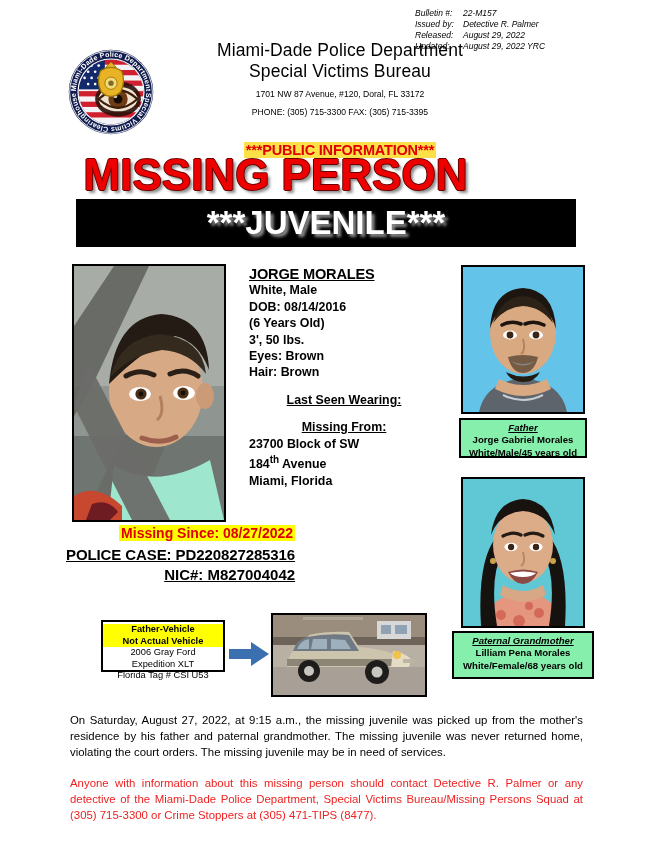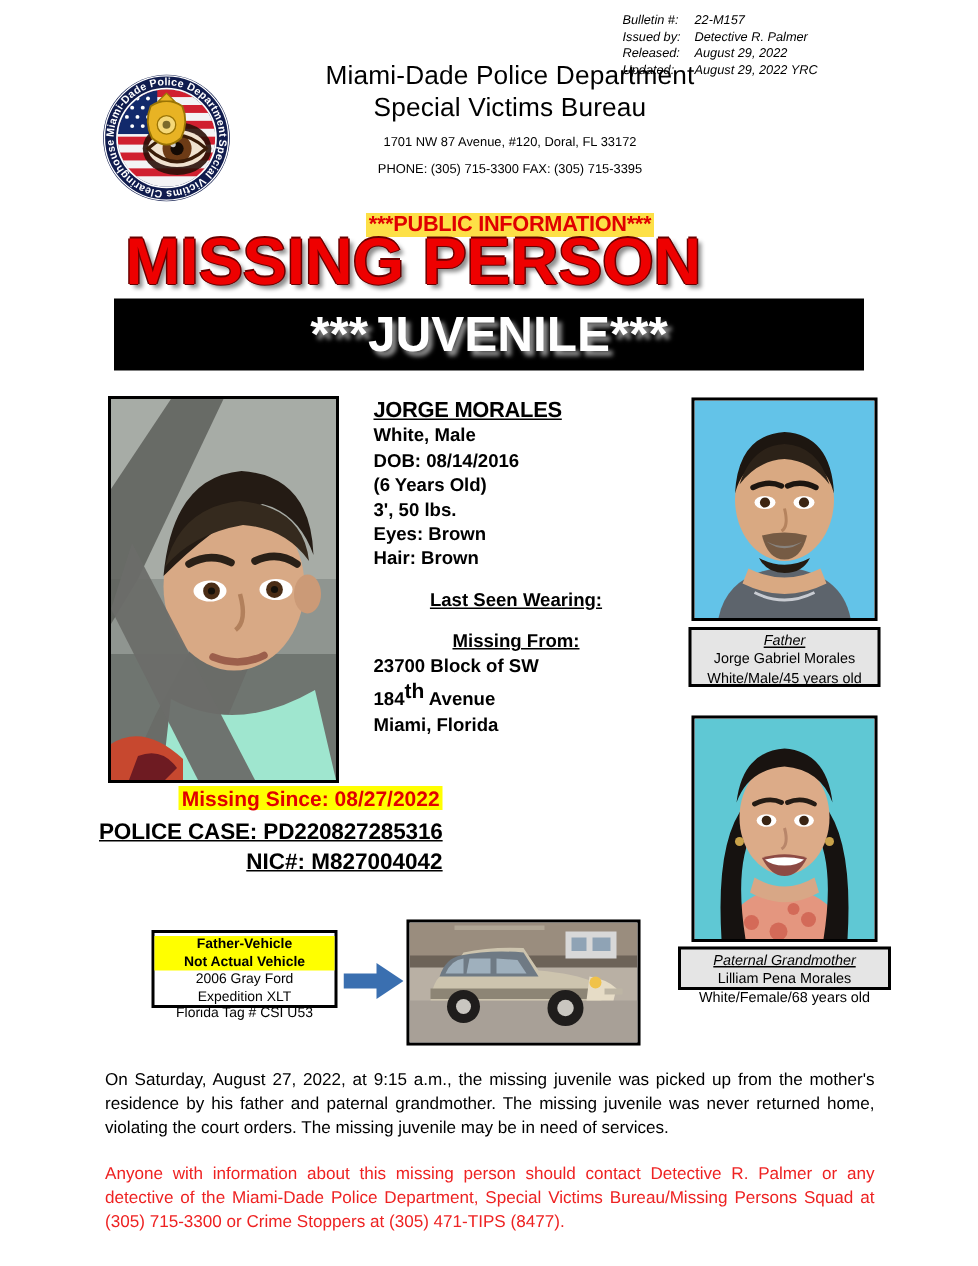--- a/index.html
+++ b/index.html
@@ -126,21 +126,21 @@
   .details .name {
     font-size: 14.6px;
     text-decoration: underline;
     letter-spacing: -.2px;
   }
   .details .sect {
     text-decoration: underline;
     margin-top: 11px;
     text-align: center;
   }
-  .details sup { font-size: 14px; vertical-align: super; }
+  .details sup { font-size: 10px; vertical-align: super; }
 
   
   .case-block {
     position: absolute;
     left: 66px;
     top: 524px;
     font-weight: bold;
     text-align: right;
   }
   .missing-since {
@@ -161,34 +161,34 @@
     display: inline-block;
     font-size: 15px;
     text-decoration: underline;
     margin-top: 3px;
   }
 
   
   .caption-box {
     position: absolute;
     border: 2px solid #000;
-    background: #e5e5e5;
+    background: #86efac;
     text-align: center;
     font-size: 9.6px;
-    font-weight: normal;
+    font-weight: bold;
     line-height: 12.4px;
     padding: 2px 3px;
     box-sizing: border-box;
   }
   .caption-box .rel {
     font-style: italic;
     text-decoration: underline;
   }
   #father-caption { left: 459px; top: 418px; width: 128px; height: 40px; }
-  #gm-caption     { left: 452px; top: 631px; width: 142px; height: 29px; }
+  #gm-caption     { left: 452px; top: 631px; width: 142px; height: 48px; }
 
   
   #vehicle-caption {
     position: absolute;
     left: 101px;
     top: 620px;
     width: 124px;
     height: 52px;
     border: 2px solid #000;
     box-sizing: border-box;

